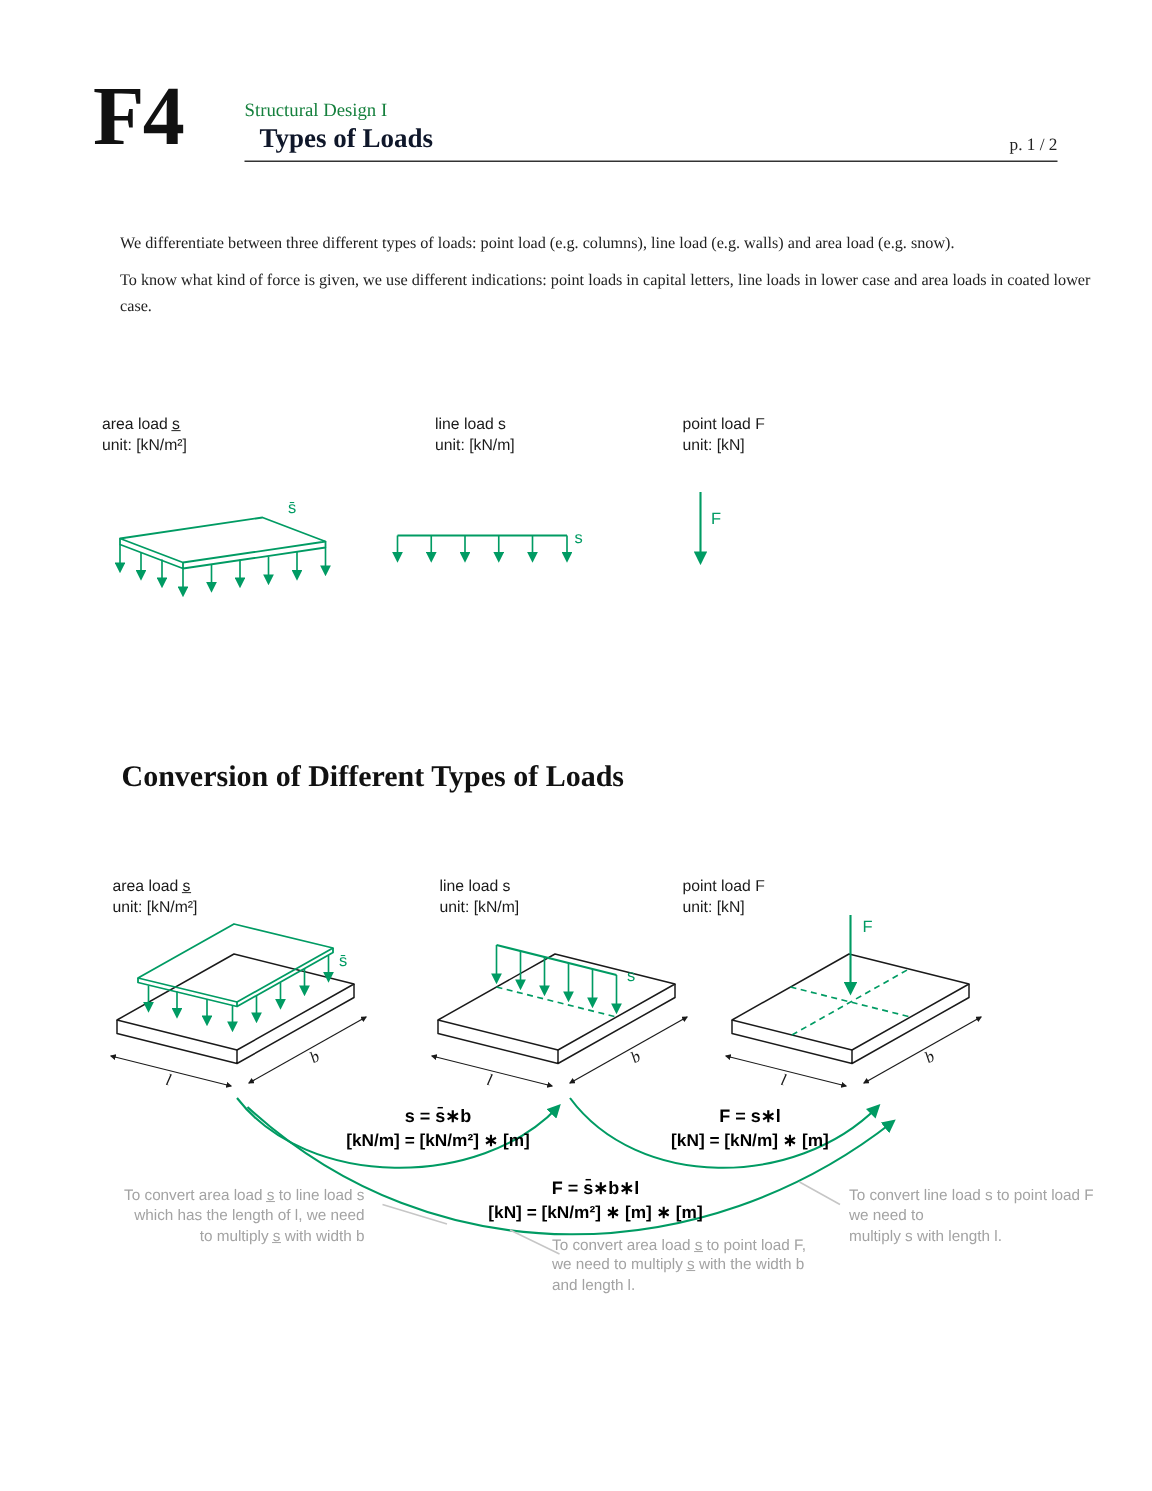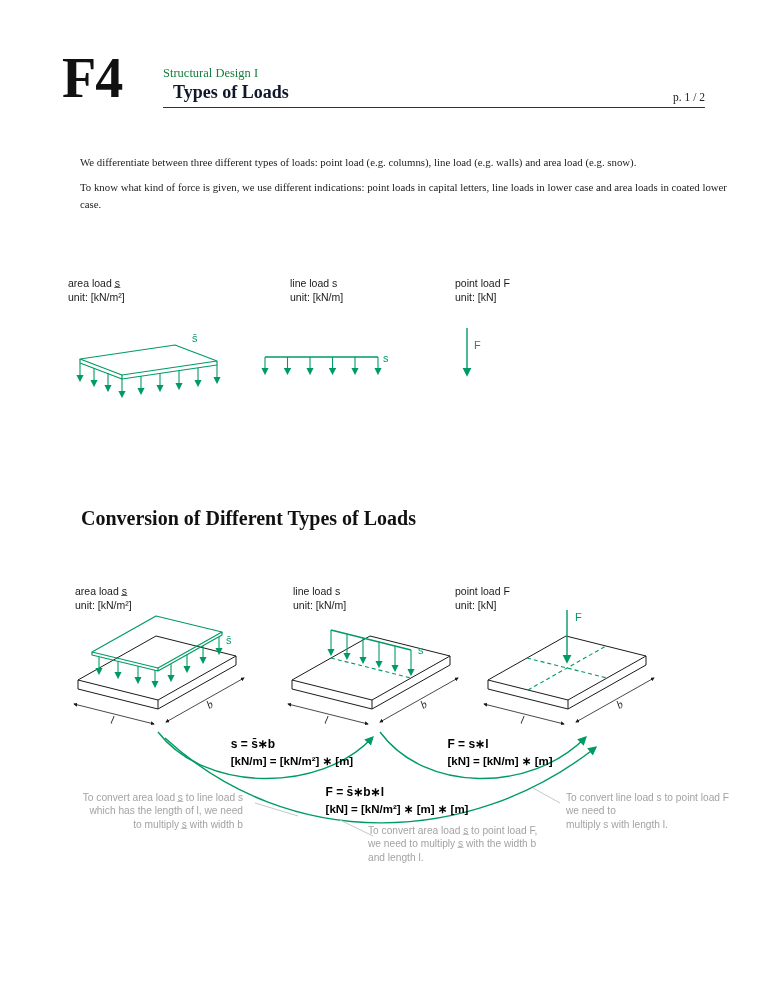--- a/index.html
+++ b/index.html
@@ -31,21 +31,21 @@
 
   
   svg{position:absolute;overflow:visible;}
   .svg-row1{left:60px;top:322px;}
   .svg-row2{left:40px;top:598px;}
 
   .gsym{font:400 11px "Liberation Sans",sans-serif;fill:#009B63;}
   .dim{font:italic 11px "Liberation Serif",serif;fill:#1a1a1a;}
 
   
-  .formula{position:absolute;transform:translateX(-50%);text-align:left;
+  .formula{position:absolute;transform:translateX(-50%);text-align:center;
            font:700 11.5px/1.45 "Liberation Sans",sans-serif;color:#000;}
   .feq{font-size:12px;}
   .formula-1{left:292px;top:736px;}
   .formula-2{left:500px;top:736px;}
   .formula-3{left:397px;top:784px;}
 
   
   .note{position:absolute;font:400 10.2px/1.32 "Liberation Sans",sans-serif;
         color:#a3a3a3;white-space:pre-line;}
   .note-left{right:525px;top:791px;text-align:right;width:200px;}

